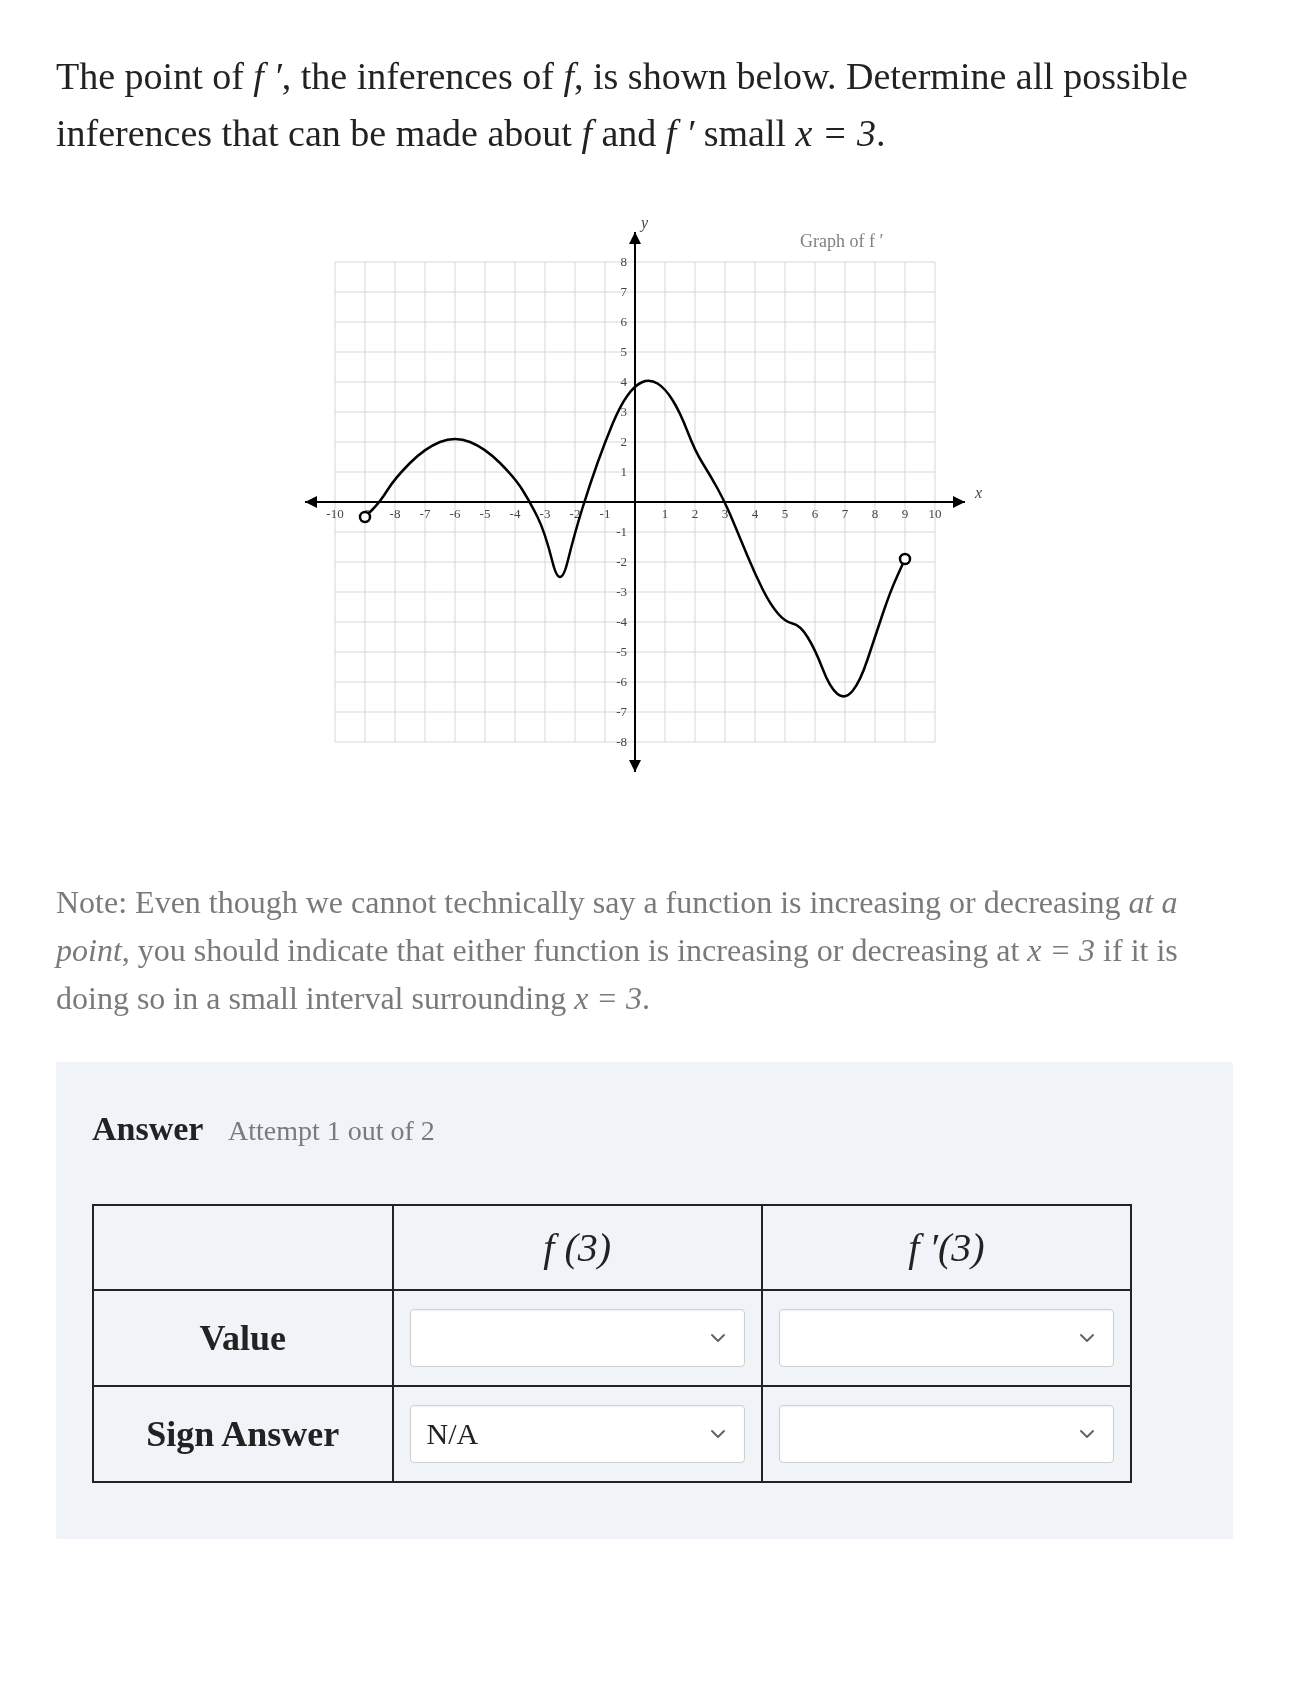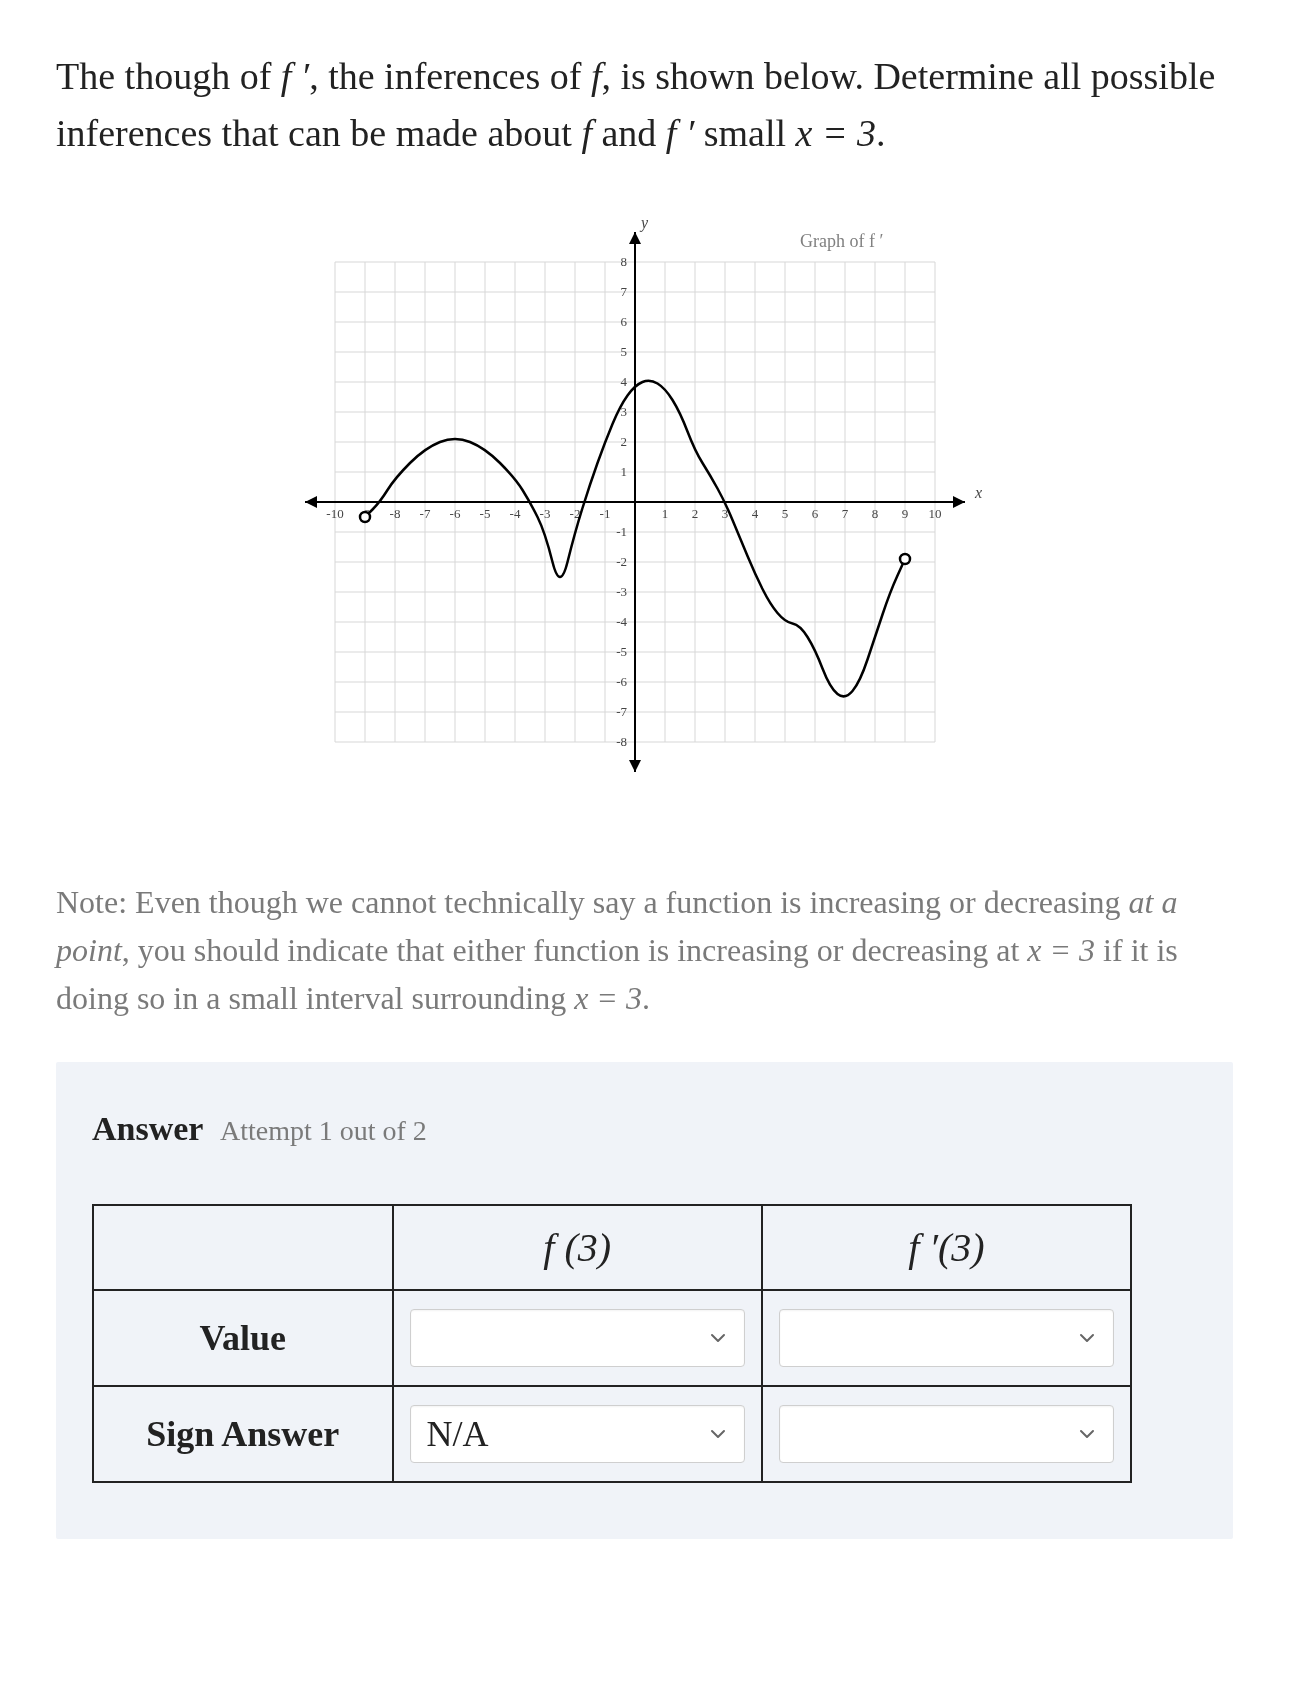--- a/index.html
+++ b/index.html
@@ -58,21 +58,21 @@
   .answer-block {
     background: #f0f3f8;
     padding: 48px 36px 56px 36px;
     border-radius: 2px;
   }
   .answer-head {
     font-size: 34px;
     margin-bottom: 56px;
   }
   .answer-head .bold { font-weight: bold; margin-top: 38px; }
-  .answer-head .attempt { color: #7a7a7a; font-size: 28px; margin-left: 8px; }
+  .answer-head .attempt { color: #7a7a7a; font-size: 28px; margin-left: 16px; }
   table.ans {
     border-collapse: collapse;
     width: 100%;
     max-width: 1040px;
   }
   table.ans td, table.ans th {
     border: 2px solid #222222;
     padding: 18px 16px;
     vertical-align: middle;
   }
@@ -94,40 +94,40 @@
     display: flex;
     align-items: center;
     justify-content: space-between;
     background: #ffffff;
     border: 1px solid #cfcfcf;
     border-radius: 4px;
     height: 56px;
     padding: 0 16px;
     box-shadow: inset 0 1px 2px rgba(0,0,0,0.05);
     font-family: 'Times New Roman', serif;
-    font-size: 36px;
+    font-size: 30px;
     color: #222222;
     cursor: pointer;
   }
   .dropdown .chev {
     margin-left: 12px;
     display: inline-block;
   }
   .dropdown .chev svg { display: block; }
   .col-rh { width: 300px; }
   .col-f  { width: 370px; }
   .col-fp { width: 370px; }
 </style>
 </head>
 <body>
 
 <div class="page">
 
   <div class="prompt">
-    <span>The though of </span><span class="mi">f ′</span><span>, the inferences of </span><span class="mi">f</span><span>, is shown below. Determine all possible inferences that can be made about </span><span class="mi">f</span><span> and </span><span class="mi">f ′</span><span> small </span><span class="mi">x = 3</span><span>.</span>
+    <span>The point of </span><span class="mi">f ′</span><span>, the inferences of </span><span class="mi">f</span><span>, is shown below. Determine all possible inferences that can be made about </span><span class="mi">f</span><span> and </span><span class="mi">f ′</span><span> small </span><span class="mi">x = 3</span><span>.</span>
   </div>
 
   <div class="chart-wrap">
     <svg class="chart" width="820" height="620" viewBox="0 0 820 620">
 
       <defs>
         <clipPath id="plotClip">
             <rect x="100" y="60" width="600" height="480"></rect>
           </clipPath>
       </defs>

